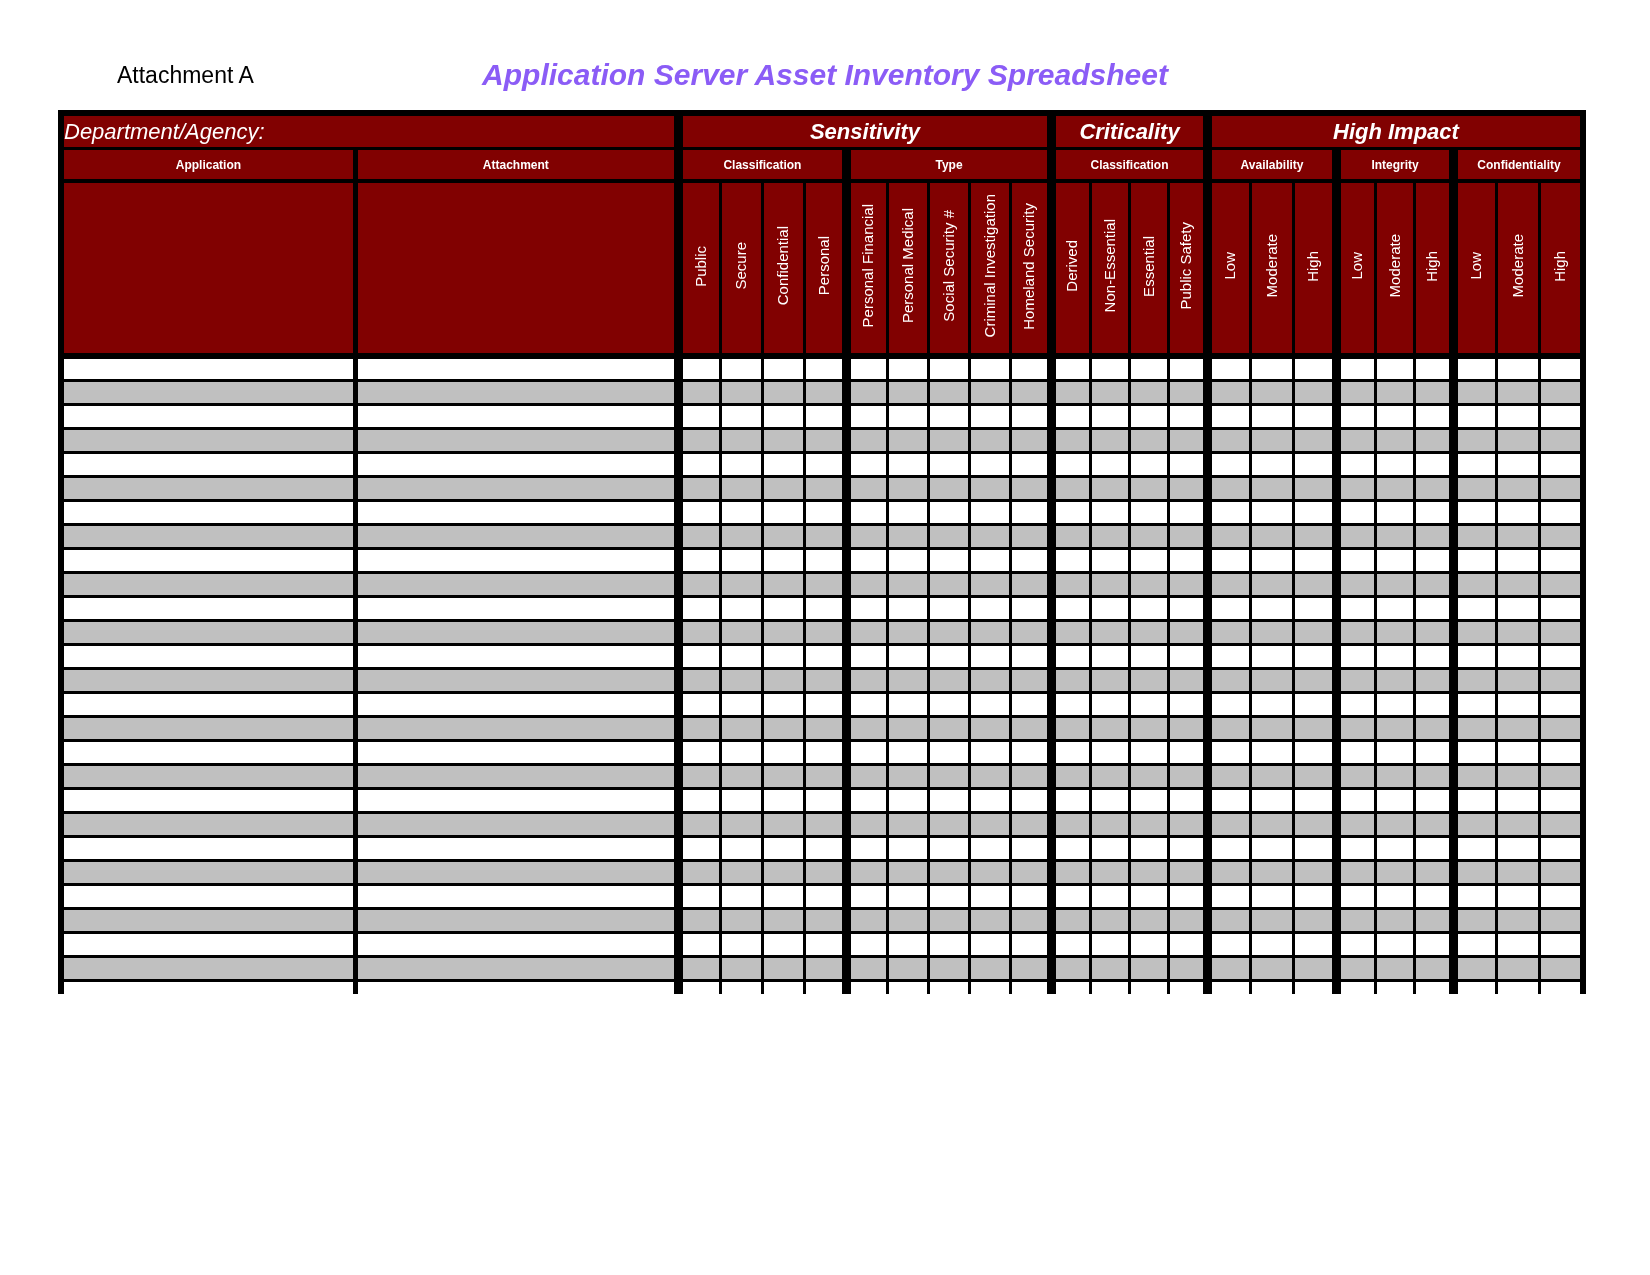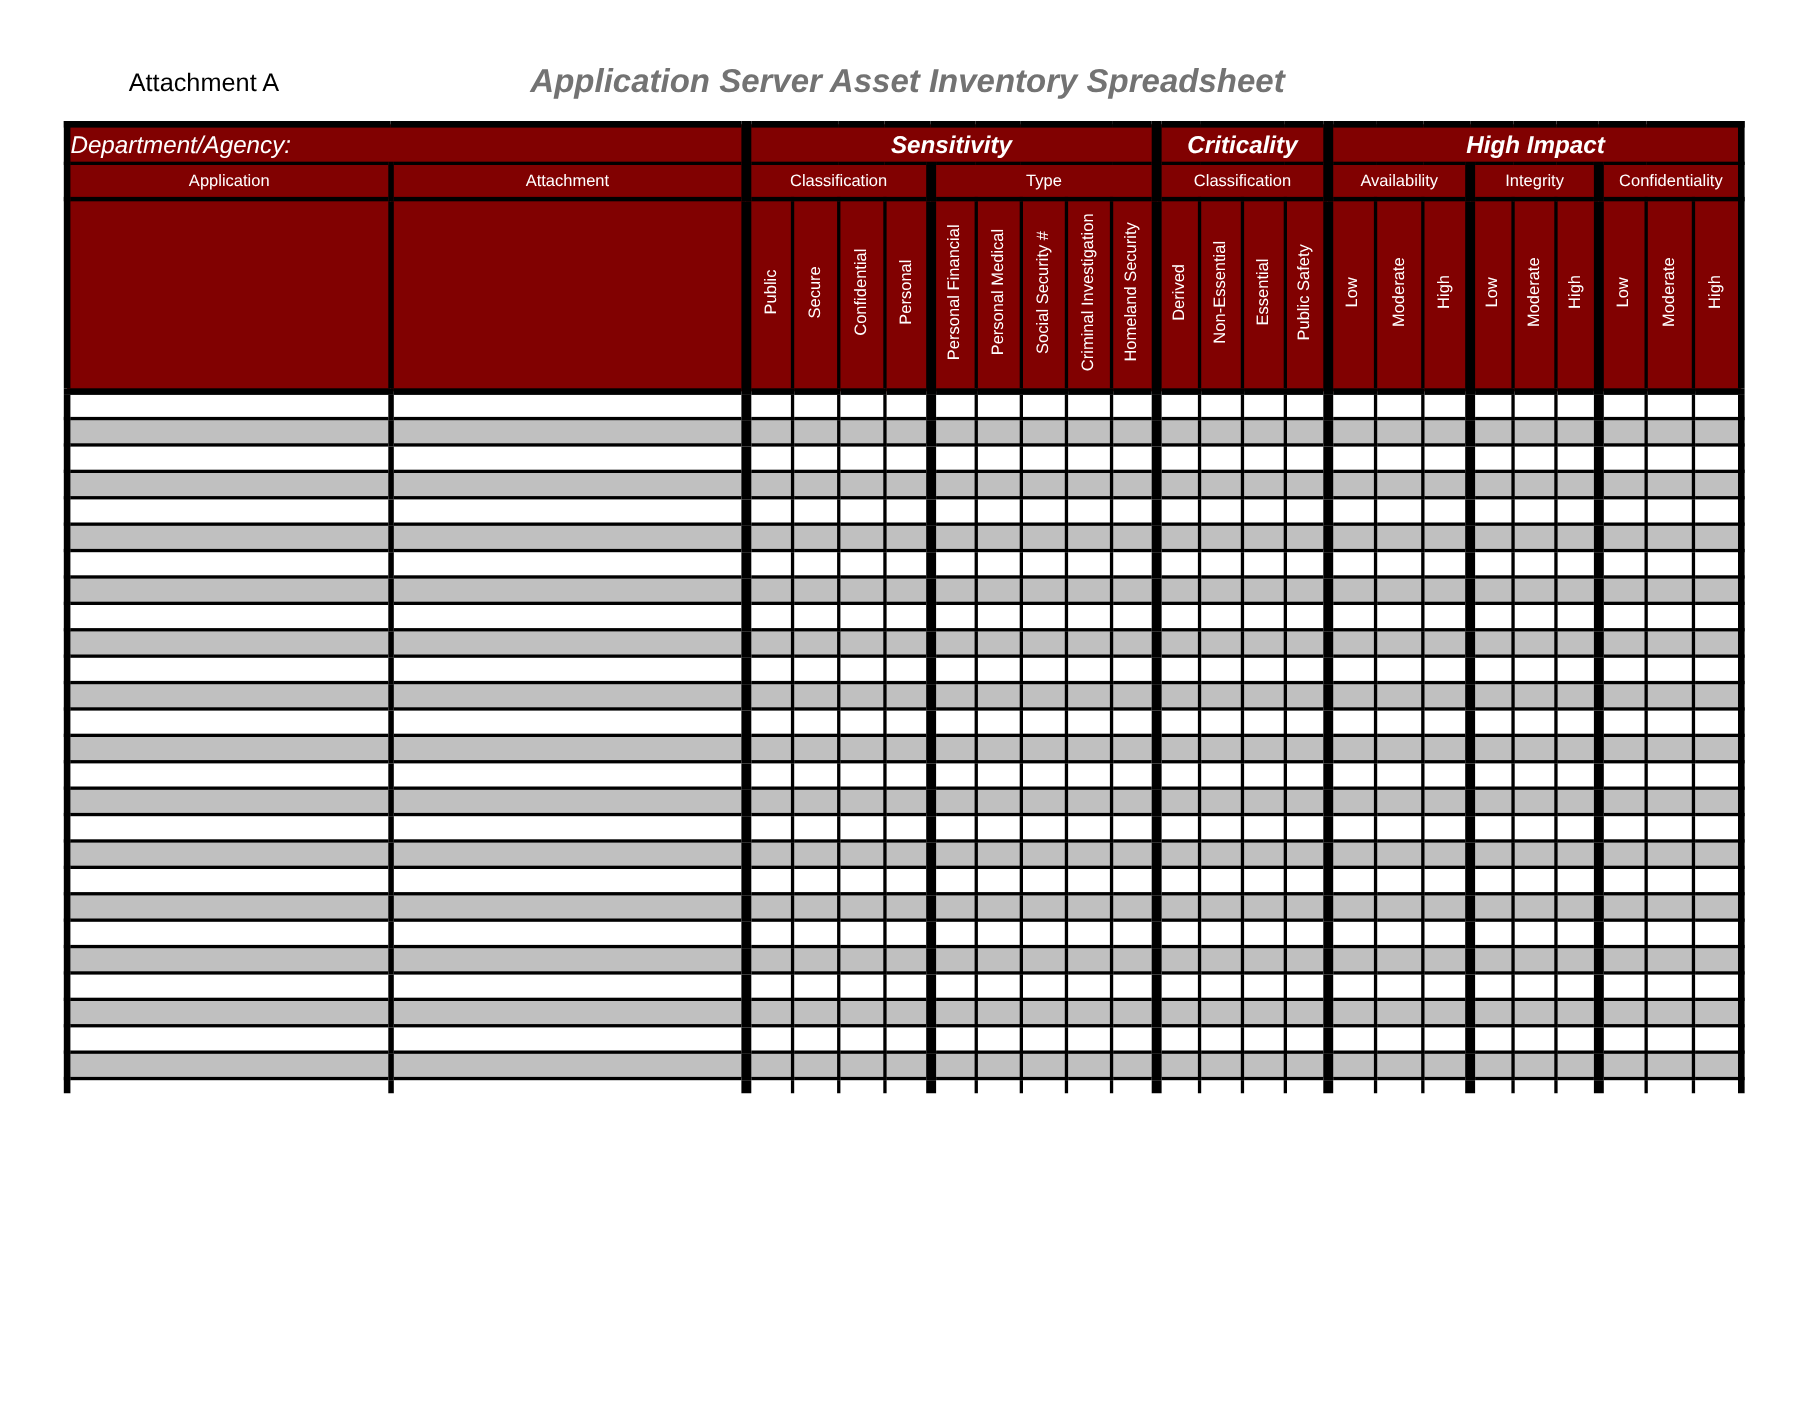--- a/index.html
+++ b/index.html
@@ -5,33 +5,33 @@
   html,body { margin:0; padding:0; background:#ffffff; }
   #page {
     position:relative; width:1650px; height:994px; background:#ffffff;
     font-family:"Liberation Sans", sans-serif; overflow:hidden;
   }
   .attachment {
     position:absolute; left:117px; top:62px; font-size:23px; color:#000;
   }
   .doc-title {
     position:absolute; left:0; right:0; top:58px; text-align:center;
-    font-size:30px; font-weight:bold; font-style:italic; color:#737373;
+    font-size:30px; font-weight:bold; font-style:italic; color:#8b5cf6;
   }
   table.inv {
     position:absolute; left:58px; top:110px; width:1528px;
     border-collapse:collapse; table-layout:fixed;
     border:6px solid #000; background:#fff;
   }
   table.inv th, table.inv td { border:3px solid #000; padding:0; }
   thead th { background:#810101; color:#fff; font-weight:normal; }
   tr.rowA th { height:31px; font-size:22px; border-bottom-width:3px;font-style:italic; }
   th.dept { text-align:left; padding-left:10px; }
   th.grp  { font-weight:bold; text-align:center; }
-  tr.rowB th { height:29px; font-size:15px; text-align:center; border-bottom-width:4px; }
+  tr.rowB th { height:29px; font-size:12px; text-align:center; border-bottom-width:4px;font-weight:bold; }
   tr.rowC th { height:170px; text-align:center; vertical-align:middle; border-bottom-width:6px; }
   .vtext {
     display:inline-block; writing-mode:vertical-rl; transform:rotate(180deg);
     white-space:nowrap; font-size:15px; line-height:1.1; color:#fff;
   }
   .thick-l { border-left-width:9px !important; }
   .bl4 { border-left-width:5px !important; }
   tbody tr { height:24px; }
   tbody td { border-top-width:4px; background:#fff; }
   tbody tr:nth-child(even) td { background:#C0C0C0; }

